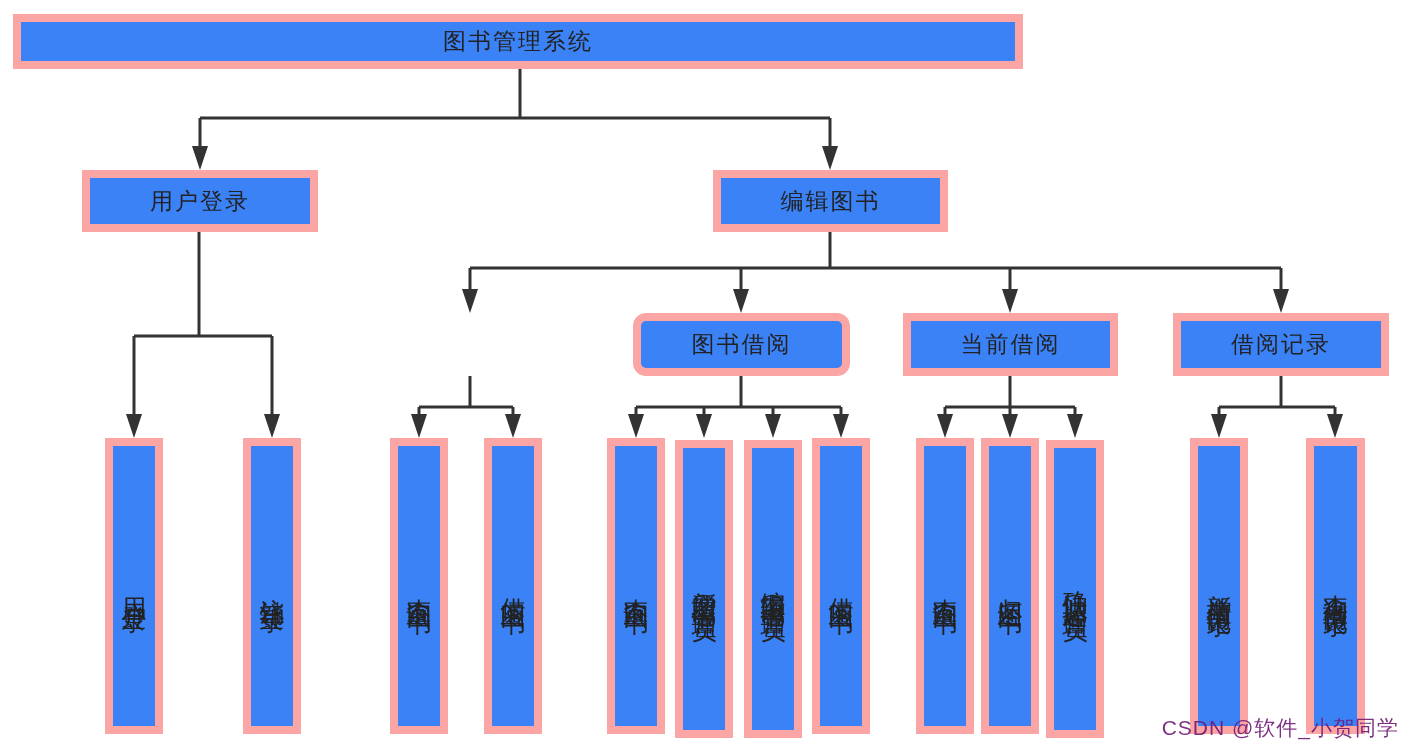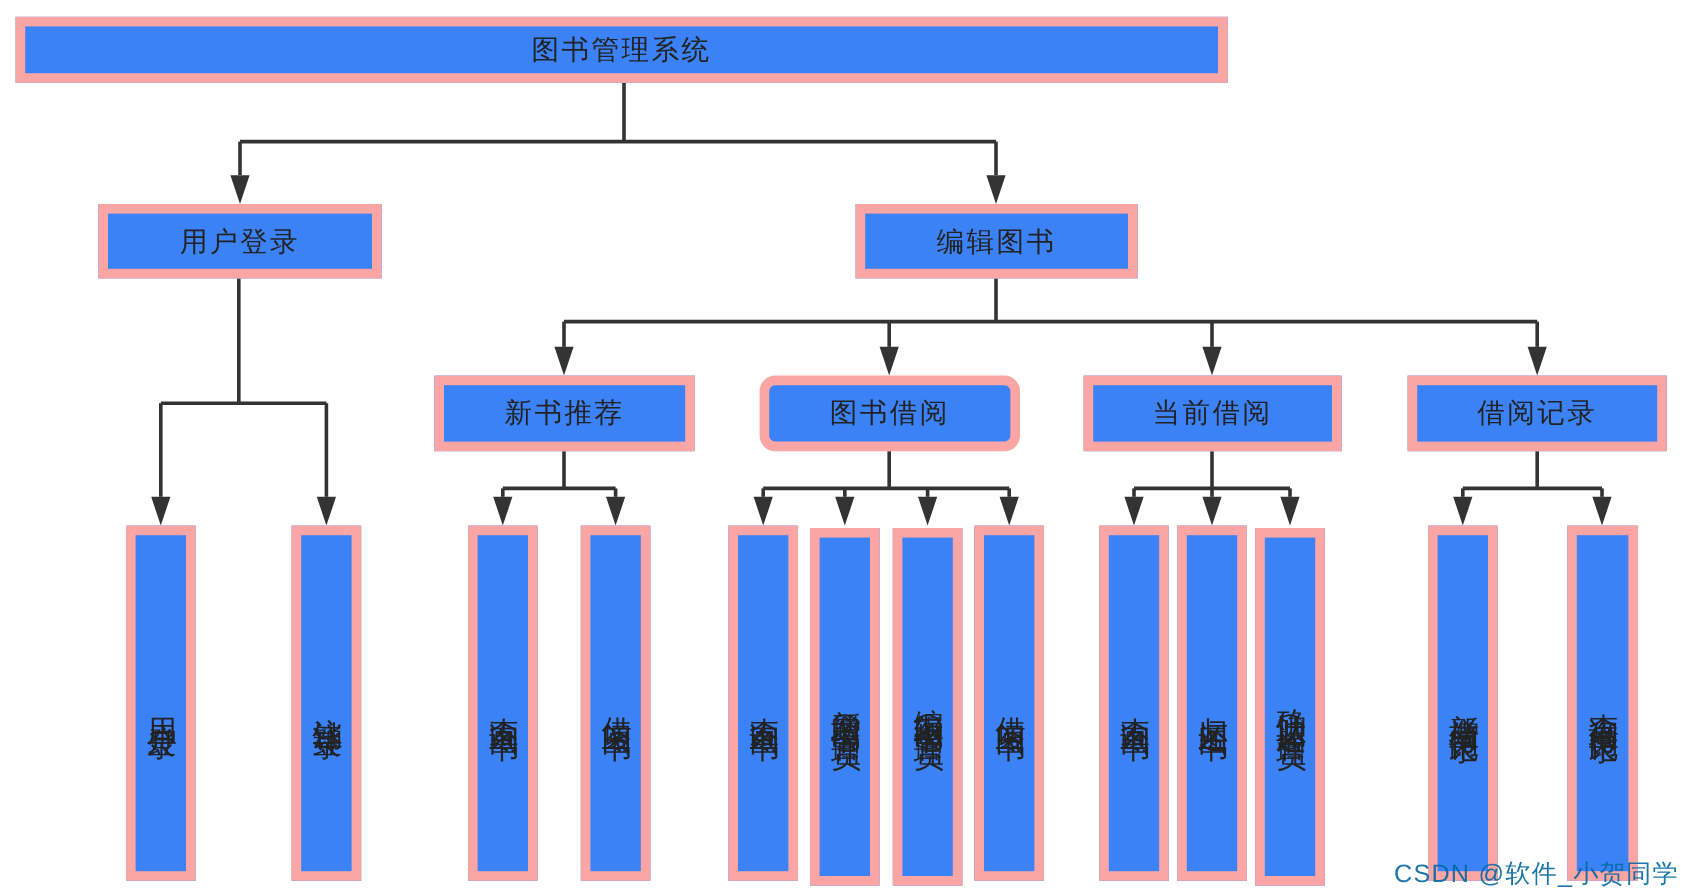--- a/index.html
+++ b/index.html
@@ -42,21 +42,21 @@
     line-height: 1;
     padding: 4px 0;
   }
   .watermark {
     position: absolute;
     right: 6px;
     top: 714px;
     z-index: 3;
     font-size: 21px;
     letter-spacing: 1px;
-    color: #0369a1;
+    color: #701a75;
     opacity: 0.9;
     white-space: nowrap;
   }
 </style>
 </head>
 <body>
 
 <div class="stage">
 
   <svg class="connectors" viewBox="0 0 1405 747" xmlns="http://www.w3.org/2000/svg">
@@ -130,21 +130,20 @@
       <path d="M1211 414 h16 l-8 24 z"></path>
       <path d="M1327 414 h16 l-8 24 z"></path>
     </g>
   </svg>
 
   <div class="node hbox rootbox" style="left:13px; top:14px; width:1010px; height:55px;">图书管理系统</div>
 
   <div class="node hbox" style="left:82px; top:170px; width:236px; height:62px;">用户登录</div>
   <div class="node hbox" style="left:713px; top:170px; width:235px; height:62px;">编辑图书</div>
 
-  <div class="node hbox" style="left:362px; top:313px; width:217px; height:63px;">新书推荐</div>
   <div class="node hbox" style="left:633px; top:313px; width:217px; height:63px;border-radius:13px;">图书借阅</div>
   <div class="node hbox" style="left:1173px; top:313px; width:216px; height:63px;">借阅记录</div>
   <div class="node hbox" style="left:903px; top:313px; width:215px; height:63px;">当前借阅</div>
 
   <div class="node vbox" style="left:105px; top:438px; width:58px; height:296px;">用户登录</div>
   <div class="node vbox" style="left:243px; top:438px; width:58px; height:296px;">注销登录</div>
 
   <div class="node vbox" style="left:390px; top:438px; width:58px; height:296px;">查询图书</div>
   <div class="node vbox" style="left:484px; top:438px; width:58px; height:296px;">借阅图书</div>
 

